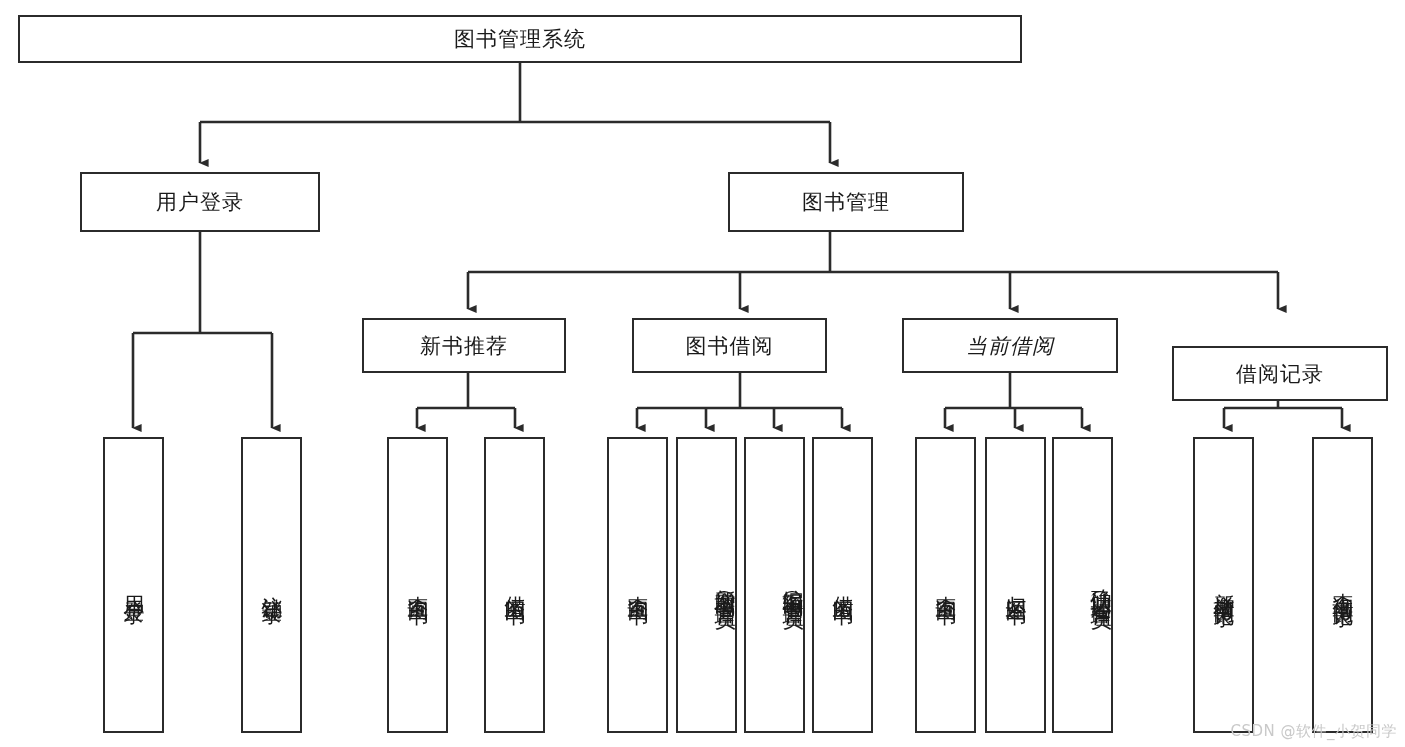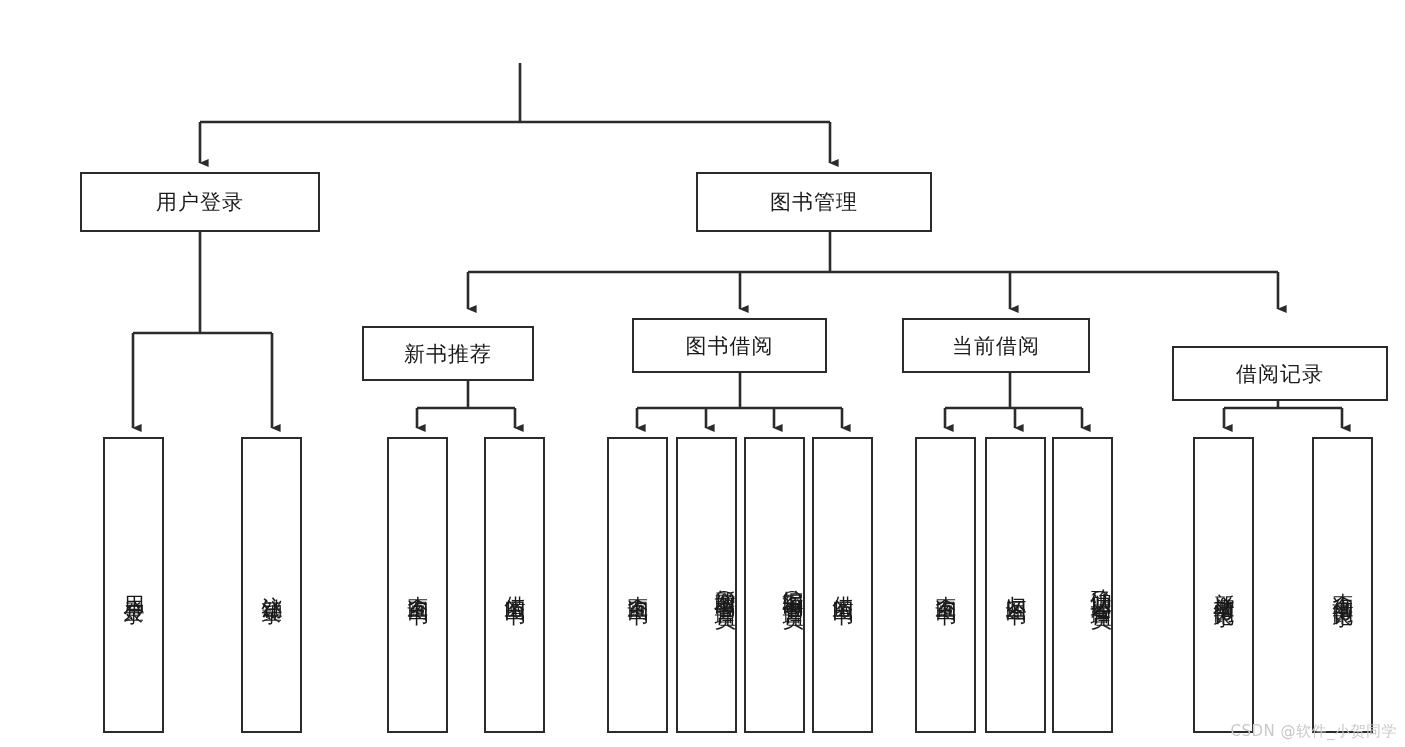--- a/index.html
+++ b/index.html
@@ -110,35 +110,38 @@
       <path d="M1015,408 L1015,428" marker-end="url(#arw)"></path>
       <path d="M1082,408 L1082,428" marker-end="url(#arw)"></path>
 
       <path d="M1278,373 L1278,408"></path>
       <path d="M1224,408 L1342,408"></path>
       <path d="M1224,408 L1224,428" marker-end="url(#arw)"></path>
       <path d="M1342,408 L1342,428" marker-end="url(#arw)"></path>
     </g>
   </svg>
 
+  <div class="node h" style="left:18px; top:15px; width:1004px; height:48px;">
+    <span>图书管理系统</span>
+  </div>
 
   <div class="node h" style="left:80px; top:172px; width:240px; height:60px;">
     <span>用户登录</span>
   </div>
-  <div class="node h" style="left:696px; top:172px; width:236px; height:60px;">
+  <div class="node h" style="left:728px; top:172px; width:236px; height:60px;">
     <span>图书管理</span>
   </div>
 
-  <div class="node h" style="left:362px; top:326px; width:172px; height:55px;">
+  <div class="node h" style="left:362px; top:318px; width:204px; height:55px;">
     <span>新书推荐</span>
   </div>
   <div class="node h" style="left:632px; top:318px; width:195px; height:55px;">
     <span>图书借阅</span>
   </div>
-  <div class="node h" style="left:902px; top:318px; width:188px; height:55px;">
+  <div class="node h" style="left:902px; top:318px; width:216px; height:55px;font-style:italic;">
     <span>当前借阅</span>
   </div>
   <div class="node h" style="left:1172px; top:318px; width:216px; height:55px;margin-top:28px;">
     <span>借阅记录</span>
   </div>
 
   <div class="node leaf" style="left:103px; top:437px; width:61px; height:296px;">
     <span>用户登录</span>
   </div>
   <div class="node leaf" style="left:241px; top:437px; width:61px; height:296px;">

